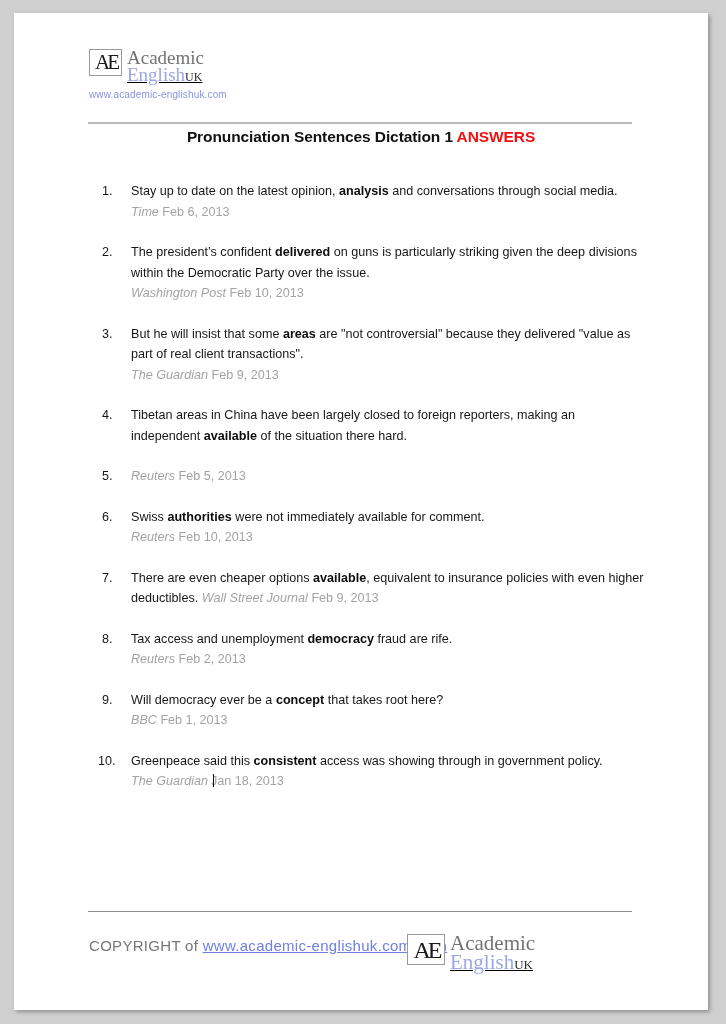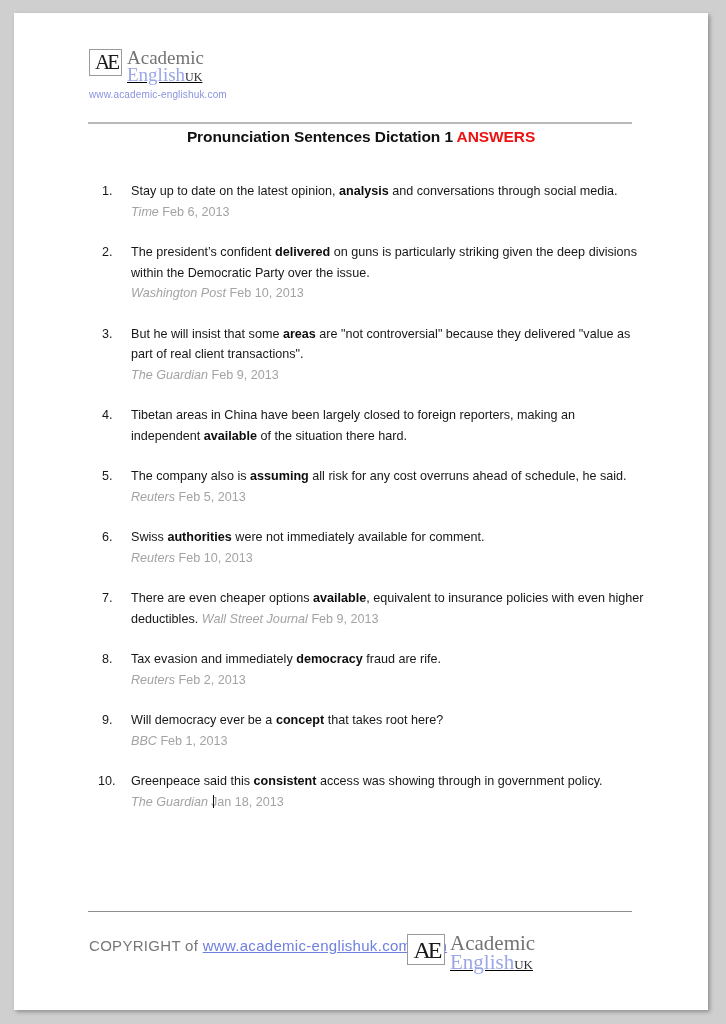--- a/index.html
+++ b/index.html
@@ -271,33 +271,33 @@
         <div class="item">
           <div class="item-num">3.</div>
           <div><span class="sentence"><span>But he will insist that some </span><b>areas</b><span> are "not controversial" because they delivered "value as part of real client transactions".</span></span><span class="source-line"><span class="src-name">The Guardian</span><span class="src-date"> Feb 9, 2013</span></span></div>
         </div>
         <div class="item">
           <div class="item-num">4.</div>
           <div><span class="sentence"><span>Tibetan areas in China have been largely closed to foreign reporters, making an independent </span><b>available</b><span> of the situation there hard.</span></span></div>
         </div>
         <div class="item">
           <div class="item-num">5.</div>
-          <div><span class="sentence"><span>The company also is </span><b>assuming</b><span> all risk for any cost overruns ahead of schedule, he said.</span></span><span class="source-line"><span class="src-name">Reuters</span><span class="src-date"> Feb 5, 2013</span></span></div>
+          <div><span class="source-line"><span class="src-name">Reuters</span><span class="src-date"> Feb 5, 2013</span></span></div>
         </div>
         <div class="item">
           <div class="item-num">6.</div>
           <div><span class="sentence"><span>Swiss </span><b>authorities</b><span> were not immediately available for comment.</span></span><span class="source-line"><span class="src-name">Reuters</span><span class="src-date"> Feb 10, 2013</span></span></div>
         </div>
         <div class="item">
           <div class="item-num">7.</div>
           <div><span class="sentence"><span>There are even cheaper options </span><b>available</b><span>, equivalent to insurance policies with even higher deductibles. </span></span><span class="source-inline"><span class="src-name">Wall Street Journal</span><span class="src-date"> Feb 9, 2013</span></span></div>
         </div>
         <div class="item">
           <div class="item-num">8.</div>
-          <div><span class="sentence"><span>Tax evasion and immediately </span><b>democracy</b><span> fraud are rife.</span></span><span class="source-line"><span class="src-name">Reuters</span><span class="src-date"> Feb 2, 2013</span></span></div>
+          <div><span class="sentence"><span>Tax access and unemployment </span><b>democracy</b><span> fraud are rife.</span></span><span class="source-line"><span class="src-name">Reuters</span><span class="src-date"> Feb 2, 2013</span></span></div>
         </div>
         <div class="item">
           <div class="item-num">9.</div>
           <div><span class="sentence"><span>Will democracy ever be a </span><b>concept</b><span> that takes root here?</span></span><span class="source-line"><span class="src-name">BBC</span><span class="src-date"> Feb 1, 2013</span></span></div>
         </div>
         <div class="item">
           <div class="item-num wide">10.</div>
           <div><span class="sentence"><span>Greenpeace said this </span><b>consistent</b><span> access was showing through in government policy.</span></span><span class="source-line"><span class="src-name">The Guardian</span> <span class="caret"></span><span class="src-date">Jan 18, 2013</span></span></div>
         </div>
       </div>

